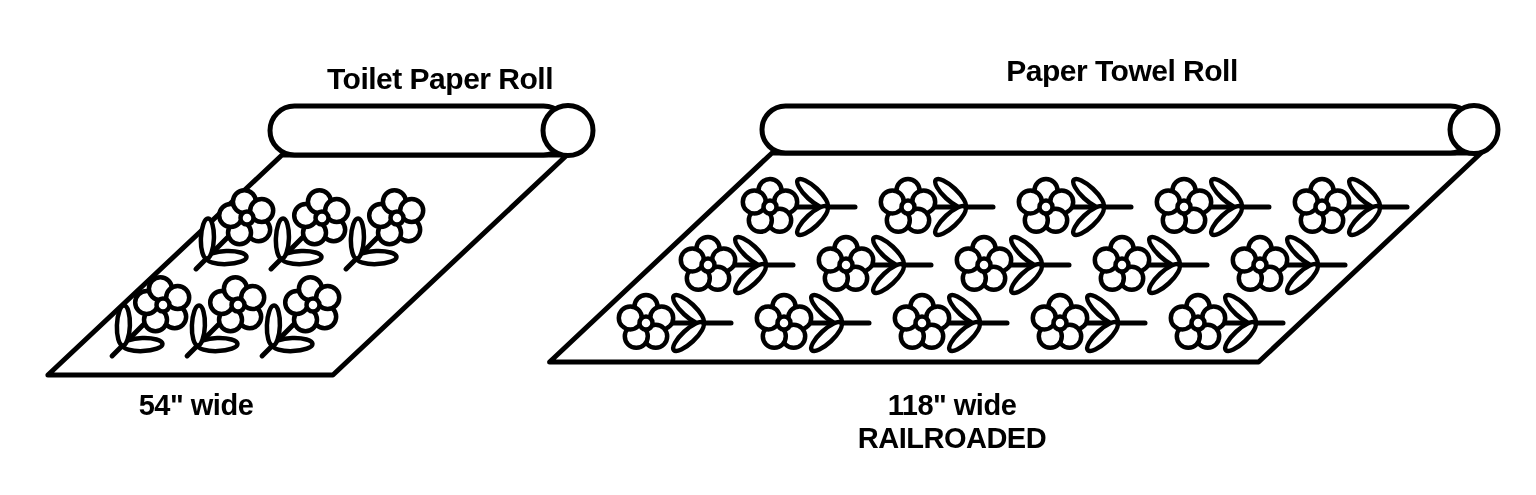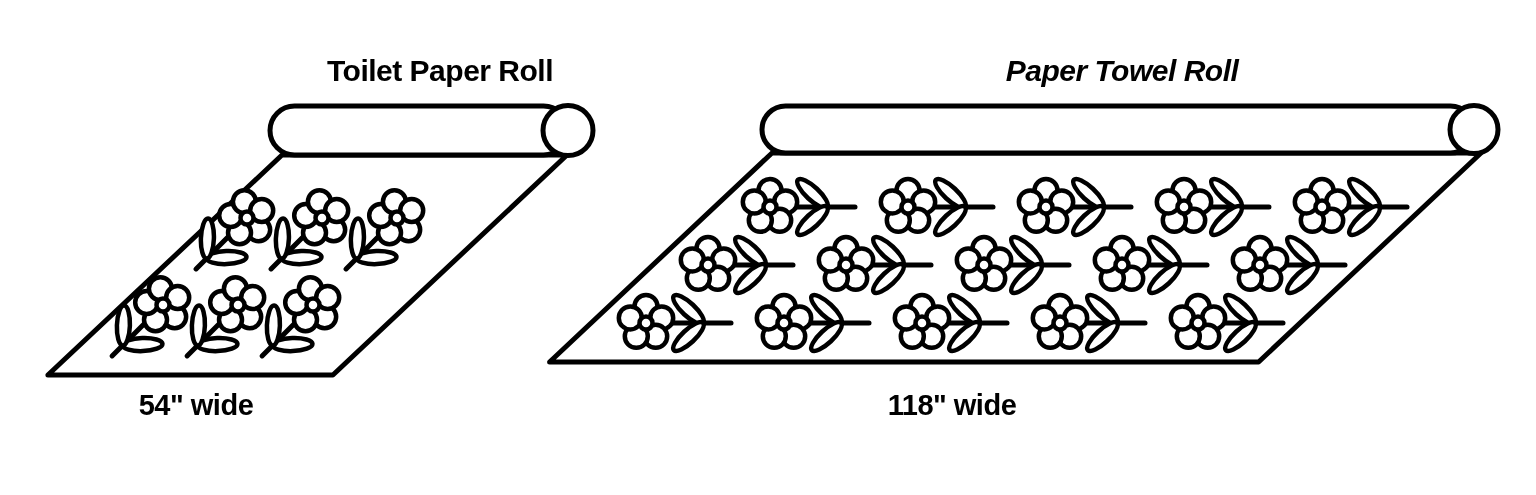--- a/index.html
+++ b/index.html
@@ -17,22 +17,22 @@
   .canvas svg{position:absolute;left:0;top:0;}
   .title{
     position:absolute;
     transform:translate(-50%,-50%);
     font-weight:700;
     font-size:30px;
     color:#000;
     white-space:nowrap;
     letter-spacing:-0.5px;
   }
-  #title-left{left:440px;top:71px;}
-  #title-right{left:1122px;top:71px;font-style:italic;}
+  #title-left{left:440px;top:79px;}
+  #title-right{left:1122px;top:71px;}
   .caption{
     position:absolute;
     transform:translateX(-50%);
     font-weight:700;
     font-size:29px;
     line-height:33px;
     color:#000;
     text-align:center;
     white-space:nowrap;
     letter-spacing:-0.5px;
@@ -292,15 +292,16 @@
   <div class="title" id="title-left">Toilet Paper Roll</div>
 
   <div class="title" id="title-right">Paper Towel Roll</div>
 
   <div class="caption" id="caption-left">
     <div>54" wide</div>
   </div>
 
   <div class="caption" id="caption-right">
     <div>118" wide</div>
+    <div>RAILROADED</div>
   </div>
 
 </div>
 
 </body></html>

